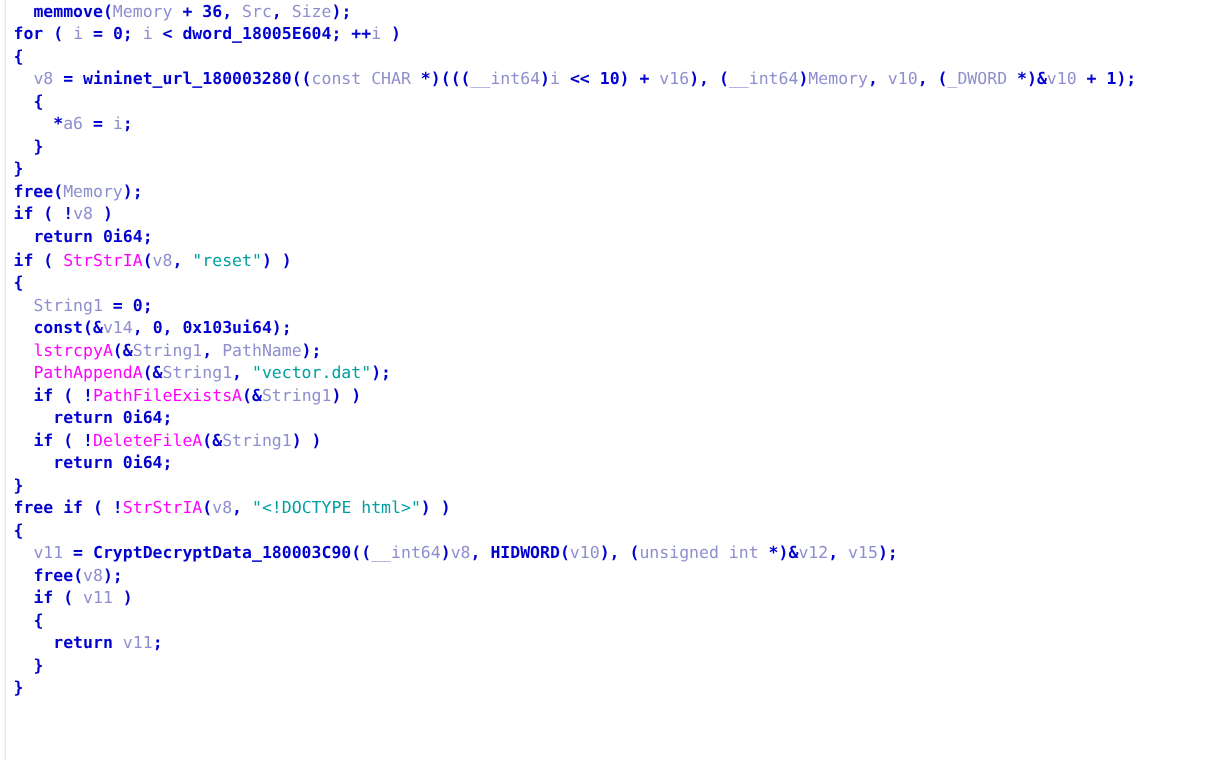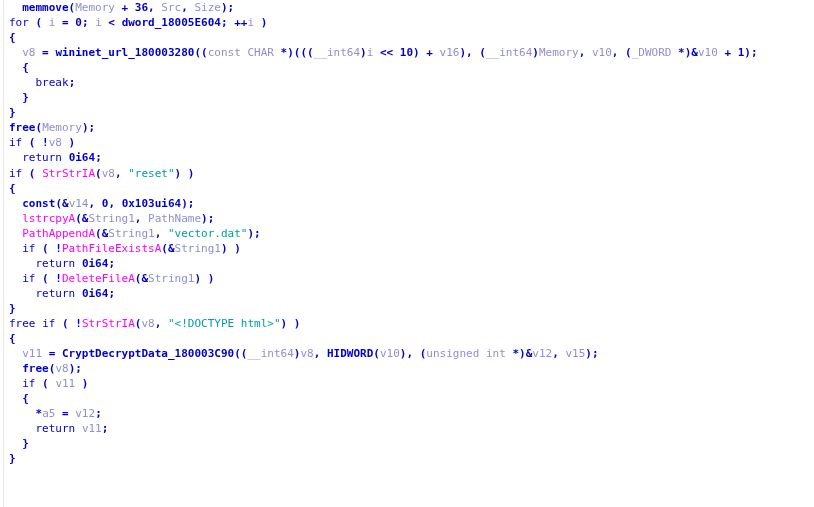--- a/index.html
+++ b/index.html
@@ -49,61 +49,61 @@
     line-height: 15.05px;
     height: 15.05px;
     white-space: pre;
     color: #000080;
     letter-spacing: 0px;
     padding-left: 9px;
     box-sizing: border-box;
   }
 
   
-  .tok-kw    { color: #0000d0; font-weight: normal; }  
+  .tok-kw    { color: #0000d0; font-weight: bold; }  
   .tok-fn    { color: #0000d0; font-weight: bold; }  
   .tok-num   { color: #0000d0; font-weight: bold; }
   .tok-punct { color: #0000d0; font-weight: bold; }
   .tok-brace { color: #0000d0; font-weight: bold; }
   .tok-var   { color: #8f8fcf; }                      
   .tok-api   { color: #ff00ff; }                      
   .tok-str   { color: #00a0a0; }                      
   .tok-type  { color: #8f8fcf; }
 </style>
 </head>
 <body>
 
 <div id="pseudocode-view">
   <div id="gutter-rule"></div>
   <div id="code-lines">
       <div class="code-line"><span>  </span><span class="tok-fn">memmove</span><span class="tok-punct">(</span><span class="tok-var">Memory</span><span class="tok-punct"> + </span><span class="tok-num">36</span><span class="tok-punct">, </span><span class="tok-var">Src</span><span class="tok-punct">, </span><span class="tok-var">Size</span><span class="tok-punct">);</span></div>
       <div class="code-line"><span></span><span class="tok-kw">for</span><span class="tok-punct"> ( </span><span class="tok-var">i</span><span class="tok-punct"> = </span><span class="tok-num">0</span><span class="tok-punct">; </span><span class="tok-var">i</span><span class="tok-punct"> &lt; </span><span class="tok-fn">dword_18005E604</span><span class="tok-punct">; ++</span><span class="tok-var">i</span><span class="tok-punct"> )</span></div>
       <div class="code-line"><span></span><span class="tok-brace">{</span></div>
       <div class="code-line"><span>  </span><span class="tok-var">v8</span><span class="tok-punct"> = </span><span class="tok-fn">wininet_url_180003280</span><span class="tok-punct">((</span><span class="tok-type">const CHAR</span><span class="tok-punct"> *)(((</span><span class="tok-type">__int64</span><span class="tok-punct">)</span><span class="tok-var">i</span><span class="tok-punct"> &lt;&lt; </span><span class="tok-num">10</span><span class="tok-punct">) + </span><span class="tok-var">v16</span><span class="tok-punct">), (</span><span class="tok-type">__int64</span><span class="tok-punct">)</span><span class="tok-var">Memory</span><span class="tok-punct">, </span><span class="tok-var">v10</span><span class="tok-punct">, (</span><span class="tok-type">_DWORD</span><span class="tok-punct"> *)&amp;</span><span class="tok-var">v10</span><span class="tok-punct"> + </span><span class="tok-num">1</span><span class="tok-punct">);</span></div>
       <div class="code-line"><span>  </span><span class="tok-brace">{</span></div>
-      <div class="code-line"><span>    </span><span class="tok-kw">break</span><span class="tok-punct">;</span></div>
+      <div class="code-line"><span>    </span><span class="tok-punct">*</span><span class="tok-var">a6</span><span class="tok-punct"> = </span><span class="tok-var">i</span><span class="tok-punct">;</span></div>
       <div class="code-line"><span>  </span><span class="tok-brace">}</span></div>
       <div class="code-line"><span></span><span class="tok-brace">}</span></div>
       <div class="code-line"><span></span><span class="tok-fn">free</span><span class="tok-punct">(</span><span class="tok-var">Memory</span><span class="tok-punct">);</span></div>
       <div class="code-line"><span></span><span class="tok-kw">if</span><span class="tok-punct"> ( !</span><span class="tok-var">v8</span><span class="tok-punct"> )</span></div>
       <div class="code-line"><span>  </span><span class="tok-kw">return</span><span class="tok-punct"> </span><span class="tok-num">0i64</span><span class="tok-punct">;</span></div>
       <div class="code-line"><span></span><span class="tok-kw">if</span><span class="tok-punct"> ( </span><span class="tok-api">StrStrIA</span><span class="tok-punct">(</span><span class="tok-var">v8</span><span class="tok-punct">, </span><span class="tok-str">"reset"</span><span class="tok-punct">) )</span></div>
       <div class="code-line"><span></span><span class="tok-brace">{</span></div>
+      <div class="code-line"><span>  </span><span class="tok-var">String1</span><span class="tok-punct"> = </span><span class="tok-num">0</span><span class="tok-punct">;</span></div>
       <div class="code-line"><span>  </span><span class="tok-fn">const</span><span class="tok-punct">(&amp;</span><span class="tok-var">v14</span><span class="tok-punct">, </span><span class="tok-num">0</span><span class="tok-punct">, </span><span class="tok-num">0x103ui64</span><span class="tok-punct">);</span></div>
       <div class="code-line"><span>  </span><span class="tok-api">lstrcpyA</span><span class="tok-punct">(&amp;</span><span class="tok-var">String1</span><span class="tok-punct">, </span><span class="tok-var">PathName</span><span class="tok-punct">);</span></div>
       <div class="code-line"><span>  </span><span class="tok-api">PathAppendA</span><span class="tok-punct">(&amp;</span><span class="tok-var">String1</span><span class="tok-punct">, </span><span class="tok-str">"vector.dat"</span><span class="tok-punct">);</span></div>
       <div class="code-line"><span>  </span><span class="tok-kw">if</span><span class="tok-punct"> ( !</span><span class="tok-api">PathFileExistsA</span><span class="tok-punct">(&amp;</span><span class="tok-var">String1</span><span class="tok-punct">) )</span></div>
       <div class="code-line"><span>    </span><span class="tok-kw">return</span><span class="tok-punct"> </span><span class="tok-num">0i64</span><span class="tok-punct">;</span></div>
       <div class="code-line"><span>  </span><span class="tok-kw">if</span><span class="tok-punct"> ( !</span><span class="tok-api">DeleteFileA</span><span class="tok-punct">(&amp;</span><span class="tok-var">String1</span><span class="tok-punct">) )</span></div>
       <div class="code-line"><span>    </span><span class="tok-kw">return</span><span class="tok-punct"> </span><span class="tok-num">0i64</span><span class="tok-punct">;</span></div>
       <div class="code-line"><span></span><span class="tok-brace">}</span></div>
       <div class="code-line"><span></span><span class="tok-kw">free</span><span class="tok-punct"> </span><span class="tok-kw">if</span><span class="tok-punct"> ( !</span><span class="tok-api">StrStrIA</span><span class="tok-punct">(</span><span class="tok-var">v8</span><span class="tok-punct">, </span><span class="tok-str">"&lt;!DOCTYPE html&gt;"</span><span class="tok-punct">) )</span></div>
       <div class="code-line"><span></span><span class="tok-brace">{</span></div>
       <div class="code-line"><span>  </span><span class="tok-var">v11</span><span class="tok-punct"> = </span><span class="tok-fn">CryptDecryptData_180003C90</span><span class="tok-punct">((</span><span class="tok-type">__int64</span><span class="tok-punct">)</span><span class="tok-var">v8</span><span class="tok-punct">, </span><span class="tok-fn">HIDWORD</span><span class="tok-punct">(</span><span class="tok-var">v10</span><span class="tok-punct">), (</span><span class="tok-type">unsigned int</span><span class="tok-punct"> *)&amp;</span><span class="tok-var">v12</span><span class="tok-punct">, </span><span class="tok-var">v15</span><span class="tok-punct">);</span></div>
       <div class="code-line"><span>  </span><span class="tok-fn">free</span><span class="tok-punct">(</span><span class="tok-var">v8</span><span class="tok-punct">);</span></div>
       <div class="code-line"><span>  </span><span class="tok-kw">if</span><span class="tok-punct"> ( </span><span class="tok-var">v11</span><span class="tok-punct"> )</span></div>
       <div class="code-line"><span>  </span><span class="tok-brace">{</span></div>
-      <div class="code-line"><span>    </span><span class="tok-punct">*</span><span class="tok-var">a5</span><span class="tok-punct"> = </span><span class="tok-var">v12</span><span class="tok-punct">;</span></div>
       <div class="code-line"><span>    </span><span class="tok-kw">return</span><span class="tok-punct"> </span><span class="tok-var">v11</span><span class="tok-punct">;</span></div>
       <div class="code-line"><span>  </span><span class="tok-brace">}</span></div>
       <div class="code-line"><span></span><span class="tok-brace">}</span></div>
     </div>
 </div>
 
 </body></html>

